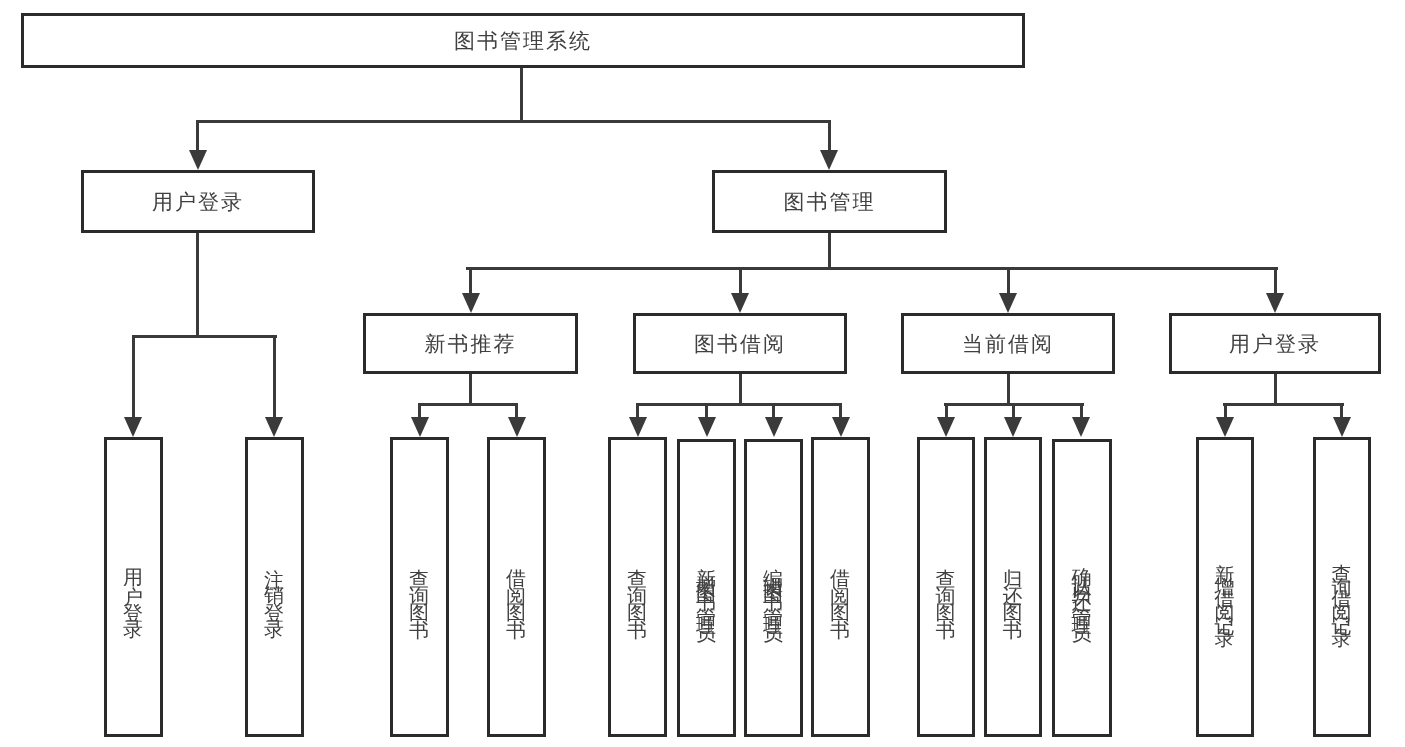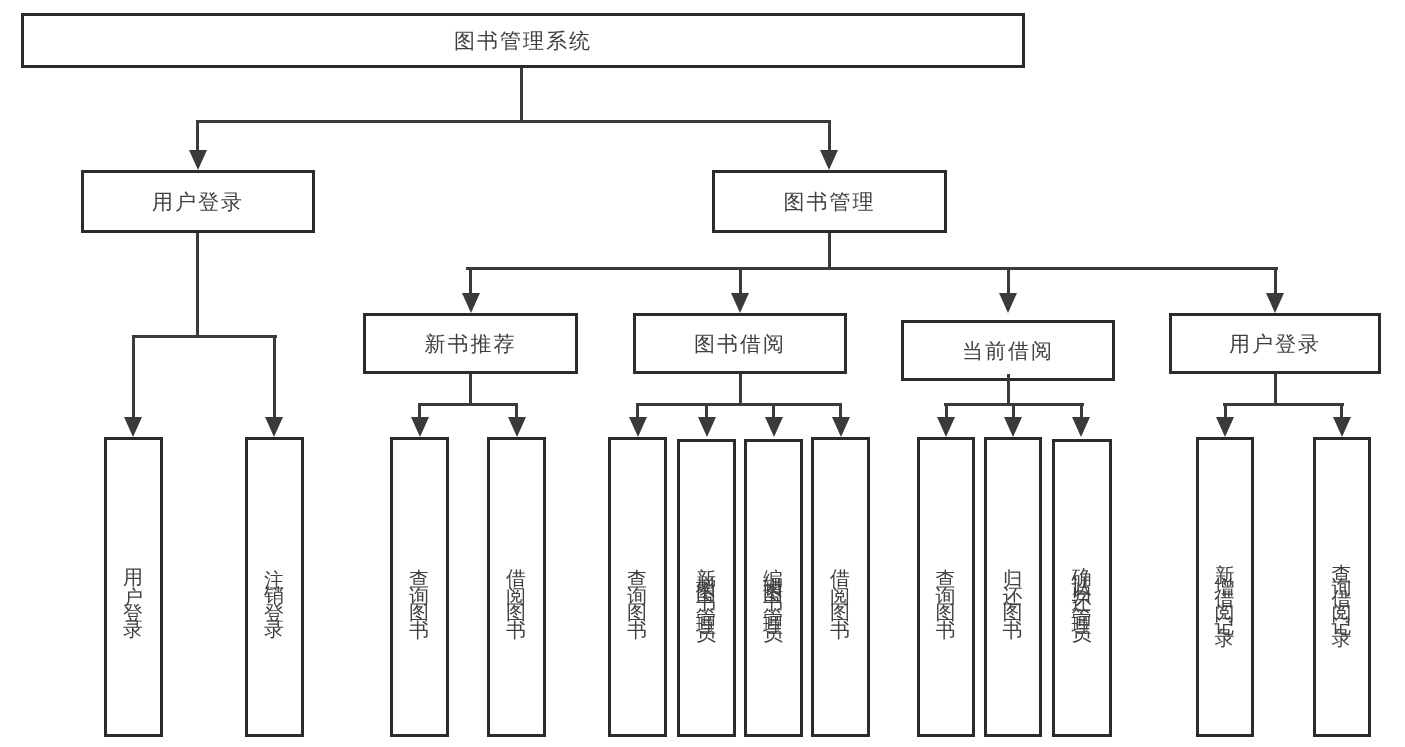--- a/index.html
+++ b/index.html
@@ -96,21 +96,21 @@
   <div class="arrow" style="left:731px;top:293px"></div>
   <div class="arrow" style="left:999px;top:293px"></div>
   <div class="arrow" style="left:1266px;top:293px"></div>
 
   <div class="box" style="left:633px;top:313px;width:214px;height:61px">
     <span class="htext">图书借阅</span>
   </div>
   <div class="box" style="left:363px;top:313px;width:215px;height:61px">
     <span class="htext">新书推荐</span>
   </div>
-  <div class="box" style="left:901px;top:320px;width:214px;height:61px">
+  <div class="box" style="left:901px;top:313px;width:214px;height:61px">
     <span class="htext">当前借阅</span>
   </div>
   <div class="box" style="left:1169px;top:313px;width:212px;height:61px">
     <span class="htext">用户登录</span>
   </div>
 
   <div class="vline" style="left:469px;top:374px;height:32px"></div>
   <div class="hline" style="left:418px;top:403px;width:100px"></div>
   <div class="vline" style="left:418px;top:403px;height:16px"></div>
   <div class="vline" style="left:515px;top:403px;height:16px"></div>

